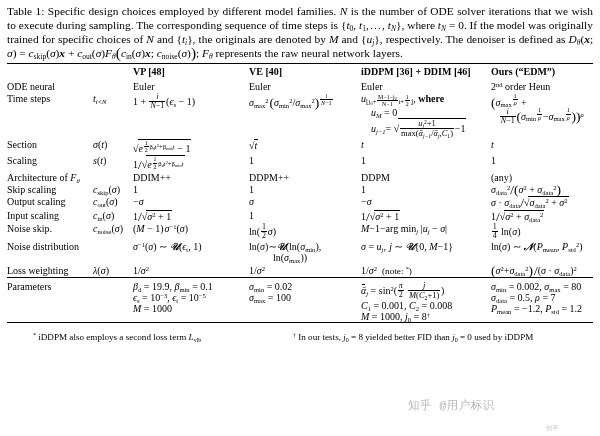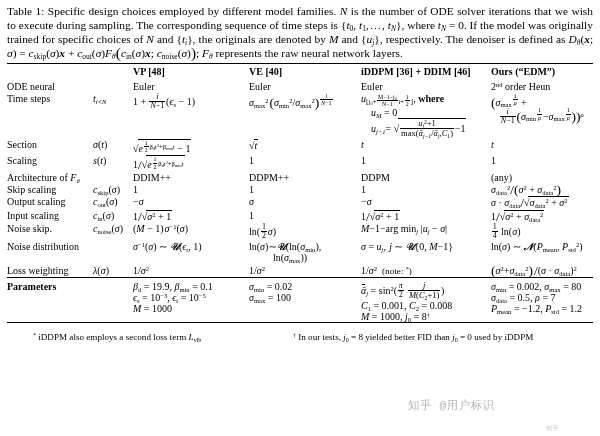--- a/index.html
+++ b/index.html
@@ -281,21 +281,21 @@
       <td class="sym"><span class="m">λ</span>(<span class="m">σ</span>)</td>
       <td>1/<span class="m">σ</span><sup>2</sup></td>
       <td>1/<span class="m">σ</span><sup>2</sup></td>
       <td>1/<span class="m">σ</span><sup>2</sup>&nbsp;&nbsp;<span style="font-size:0.92em;">(note: <sup>*</sup>)</span></td>
       <td>
         <span class="bigp">(</span><span class="m">σ</span><sup>2</sup>+<span class="m">σ</span><sub>data</sub><sup>2</sup><span class="bigp">)</span> <span class="bigp">/</span>(<span class="m">σ</span> · <span class="m">σ</span><sub>data</sub>)<sup>2</sup>
       </td>
     </tr>
 
     <tr class="rule-mid">
-      <td class="nm" colspan="2" style="font-weight:bold;padding-top:2.5px;">Parameters</td>
+      <td class="nm" colspan="2" style="font-weight:normal;padding-top:2.5px;">Parameters</td>
       <td class="tight" style="padding-top:2.5px;">
         <span class="m">β</span><sub>d</sub> = 19.9, <span class="m">β</span><sub>min</sub> = 0.1<br>
         <span class="m">ϵ</span><sub>s</sub> = 10<sup>−3</sup>, <span class="m">ϵ</span><sub>t</sub> = 10<sup>−5</sup><br>
         <span class="m">M</span> = 1000
       </td>
       <td class="tight" style="padding-top:2.5px;">
         <span class="m">σ</span><sub>min</sub> = 0.02<br>
         <span class="m">σ</span><sub>max</sub> = 100
       </td>
       <td class="tight" style="padding-top:2.5px;">

